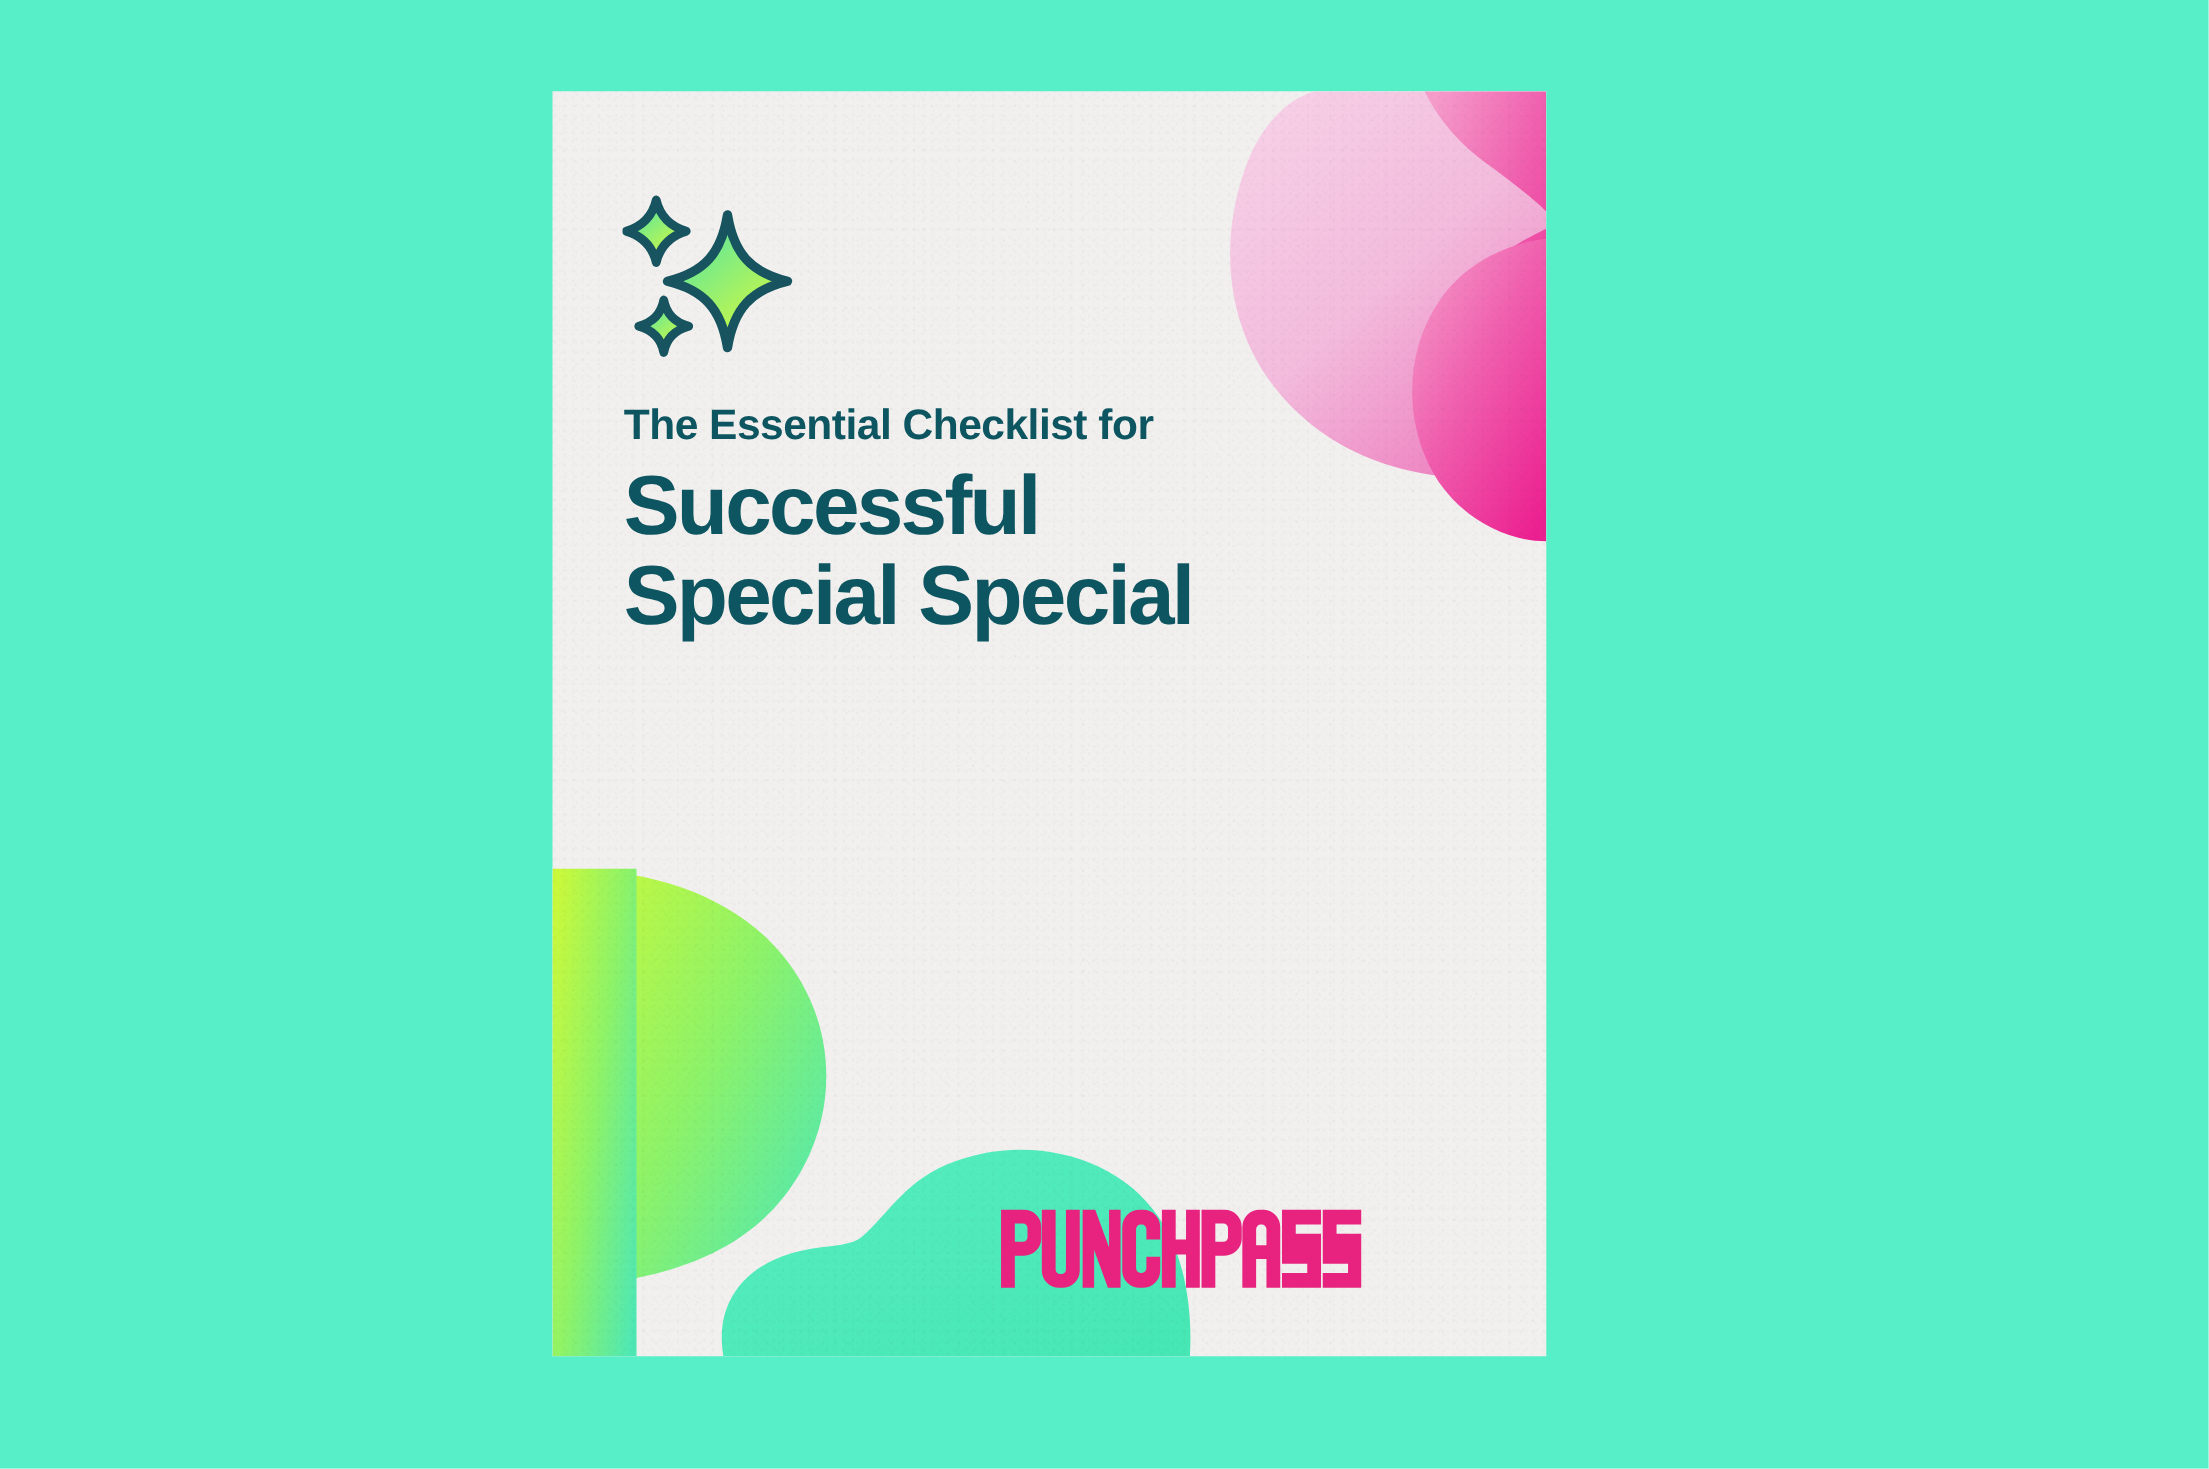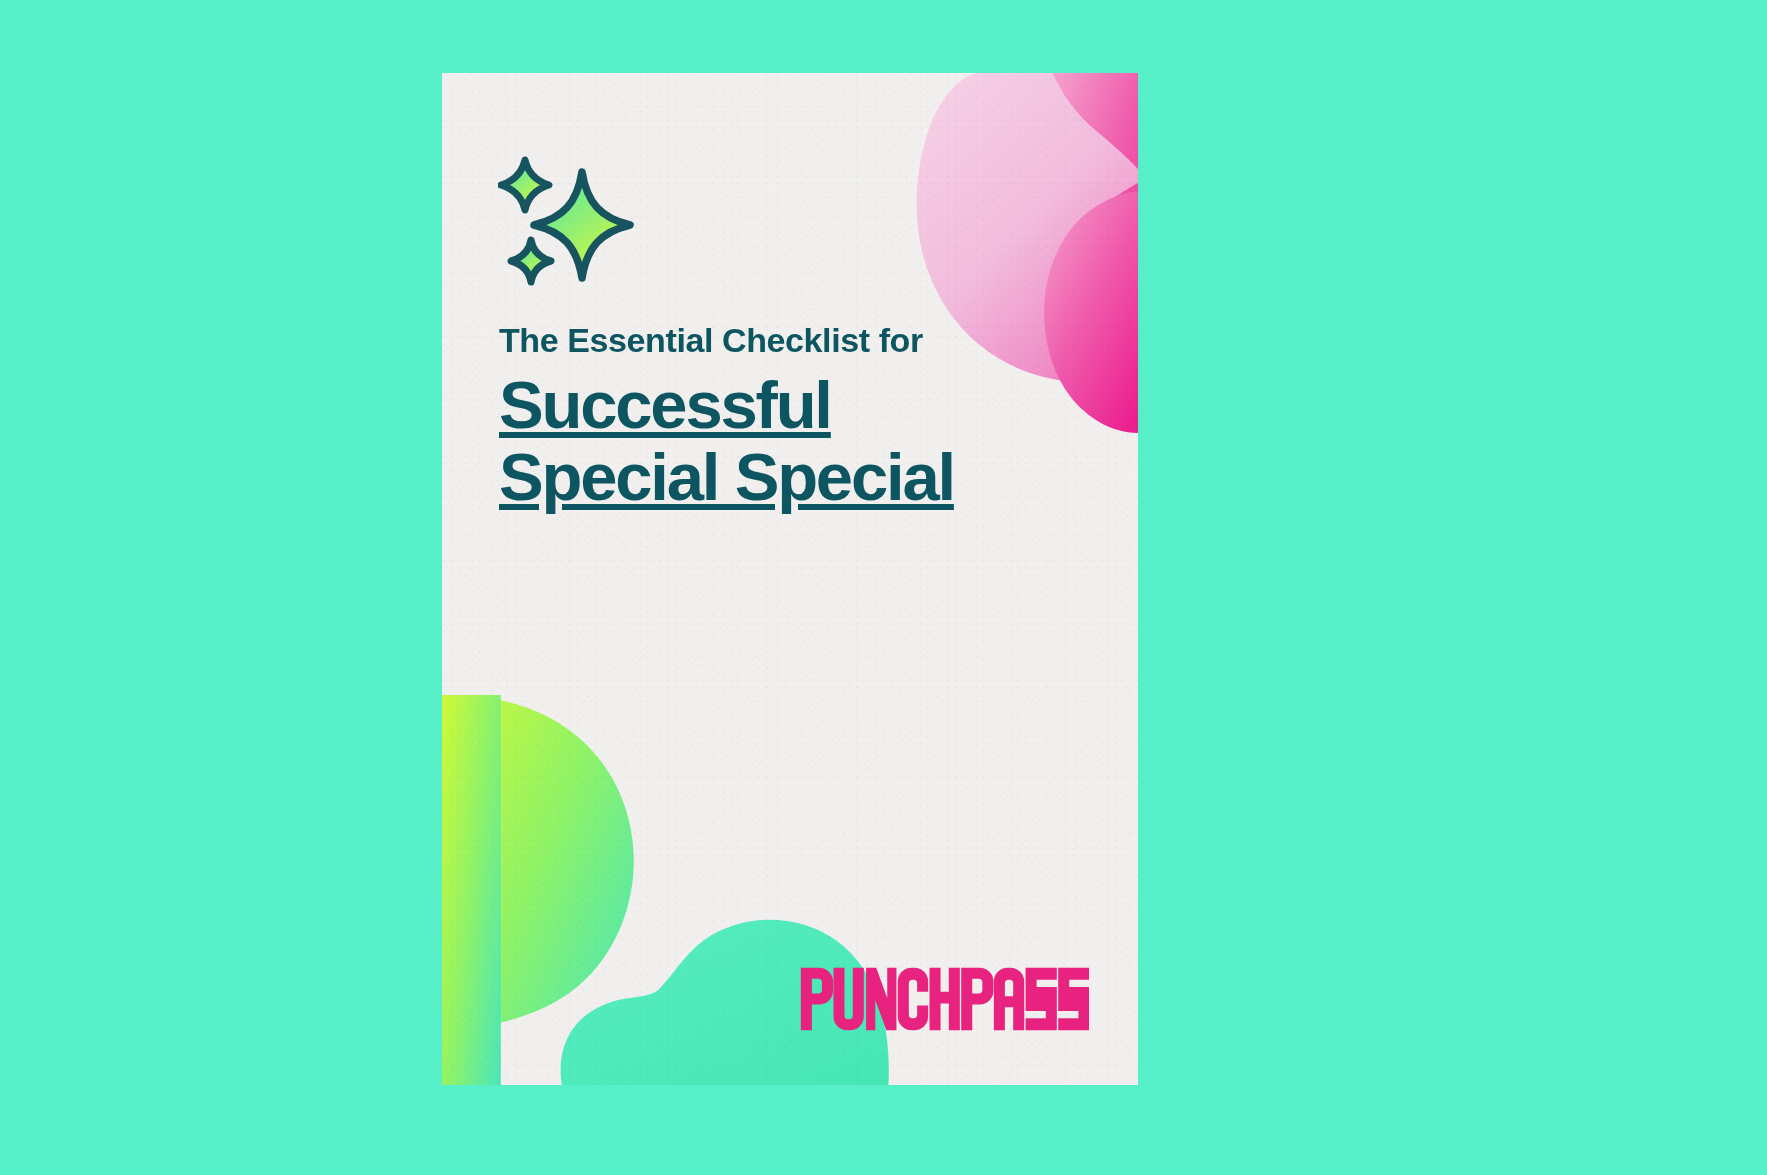--- a/index.html
+++ b/index.html
@@ -20,25 +20,26 @@
     height: 1175px;
     background: #57efc7;
     overflow: hidden;
   }
 
   
   #cover-card {
     position: absolute;
     left: 442px;
     top: 73px;
-    width: 696px;
+    width: 767px;
     height: 1012px;
     background: #f1f0ee;
     overflow: hidden;
     box-shadow: 0 0 0 0 rgba(0,0,0,0);
+    padding-left: 28px;
   }
 
   
   #paper-grain {
     position: absolute;
     inset: 0;
     pointer-events: none;
     opacity: .5;
     mix-blend-mode: multiply;
     background-image:
@@ -87,21 +88,20 @@
     white-space: nowrap;
   }
   #headline {
     color: #0d5560;
     font-family: "Liberation Sans", sans-serif;
     font-weight: bold;
     font-size: 67px;
     letter-spacing: -2.2px;
     line-height: 1.08;
     margin: 0;
-    text-decoration: underline;
   }
   #headline .hl-line { display: block; white-space: nowrap; }
 
   
   #brand-logo {
     position: absolute;
     left: 357px;
     top: 890px;
     width: 290px;
     height: 72px;

